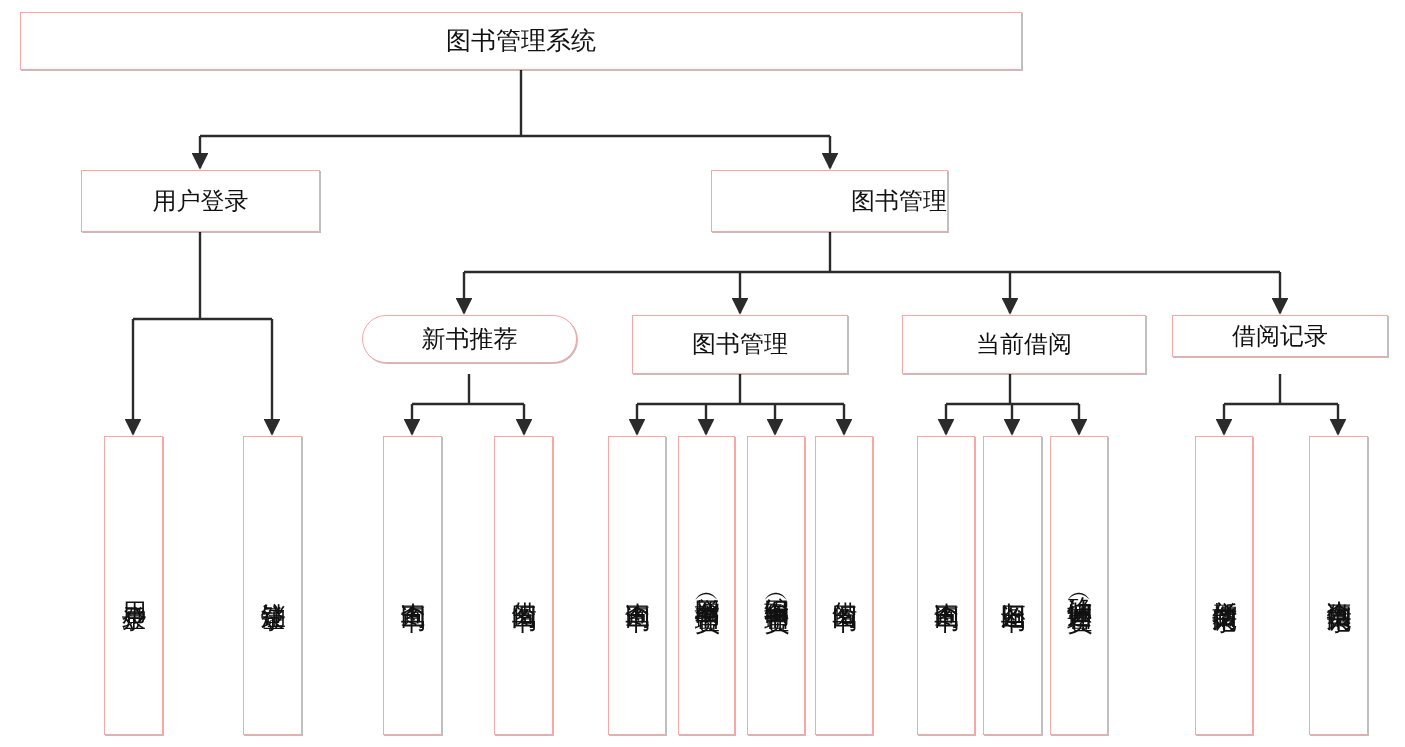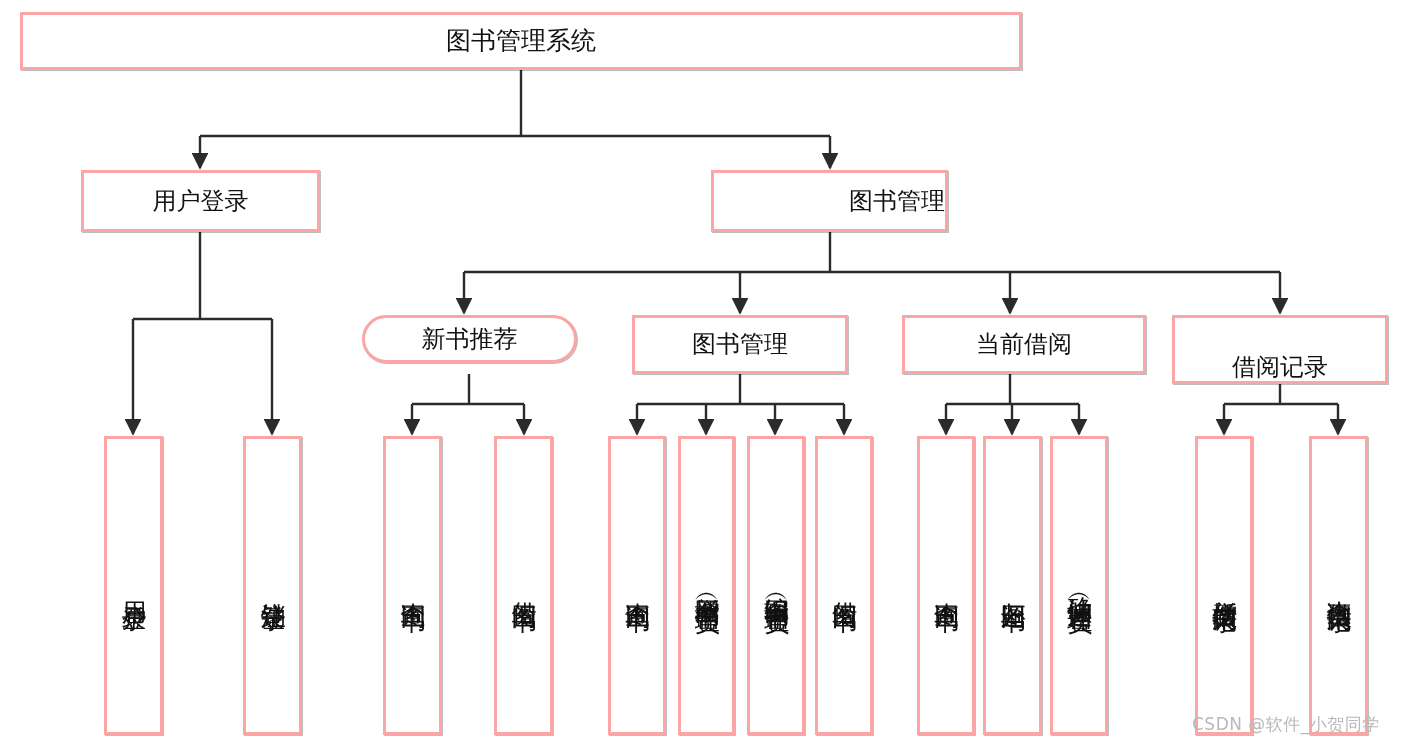--- a/index.html
+++ b/index.html
@@ -24,21 +24,21 @@
     left: 0;
     top: 0;
     width: 1405px;
     height: 747px;
     pointer-events: none;
   }
   .node {
     position: absolute;
     box-sizing: border-box;
     background: #ffffff;
-    border: 3px solid #fca5a5;
+    border: 1px solid #fca5a5;
     display: flex;
     align-items: center;
     justify-content: center;
     color: #111111;
     box-shadow: 1px 1px 0 rgba(0,0,0,0.25);
   }
   .node .label {
     display: block;
     text-align: center;
     line-height: 1.18;
@@ -149,21 +149,21 @@
   </div>
 
   <div class="node horiz" style="left:632px; top:315px; width:216px; height:59px;">
     <span class="label">图书管理</span>
   </div>
 
   <div class="node horiz" style="left:902px; top:315px; width:244px; height:59px;">
     <span class="label">当前借阅</span>
   </div>
 
-  <div class="node horiz" style="left:1172px; top:315px; width:216px; height:69px;align-items:flex-end;">
+  <div class="node horiz" style="left:1172px; top:315px; width:216px; height:42px;">
     <span class="label">借阅记录</span>
   </div>
 
   <div class="node vert" style="left:104px; top:436px; width:59px; height:299px;">
     <span class="label">用户登录</span>
   </div>
 
   <div class="node vert" style="left:243px; top:436px; width:59px; height:299px;">
     <span class="label">注销登录</span>
   </div>
@@ -205,15 +205,14 @@
   </div>
 
   <div class="node vert" style="left:1195px; top:436px; width:58px; height:299px;">
     <span class="label">新增借阅记录</span>
   </div>
 
   <div class="node vert" style="left:1309px; top:436px; width:59px; height:299px;">
     <span class="label">查询借阅记录</span>
   </div>
 
-  <div class="watermark">CSDN @软件_小贺同学</div>
 
 </div>
 
 </body></html>

